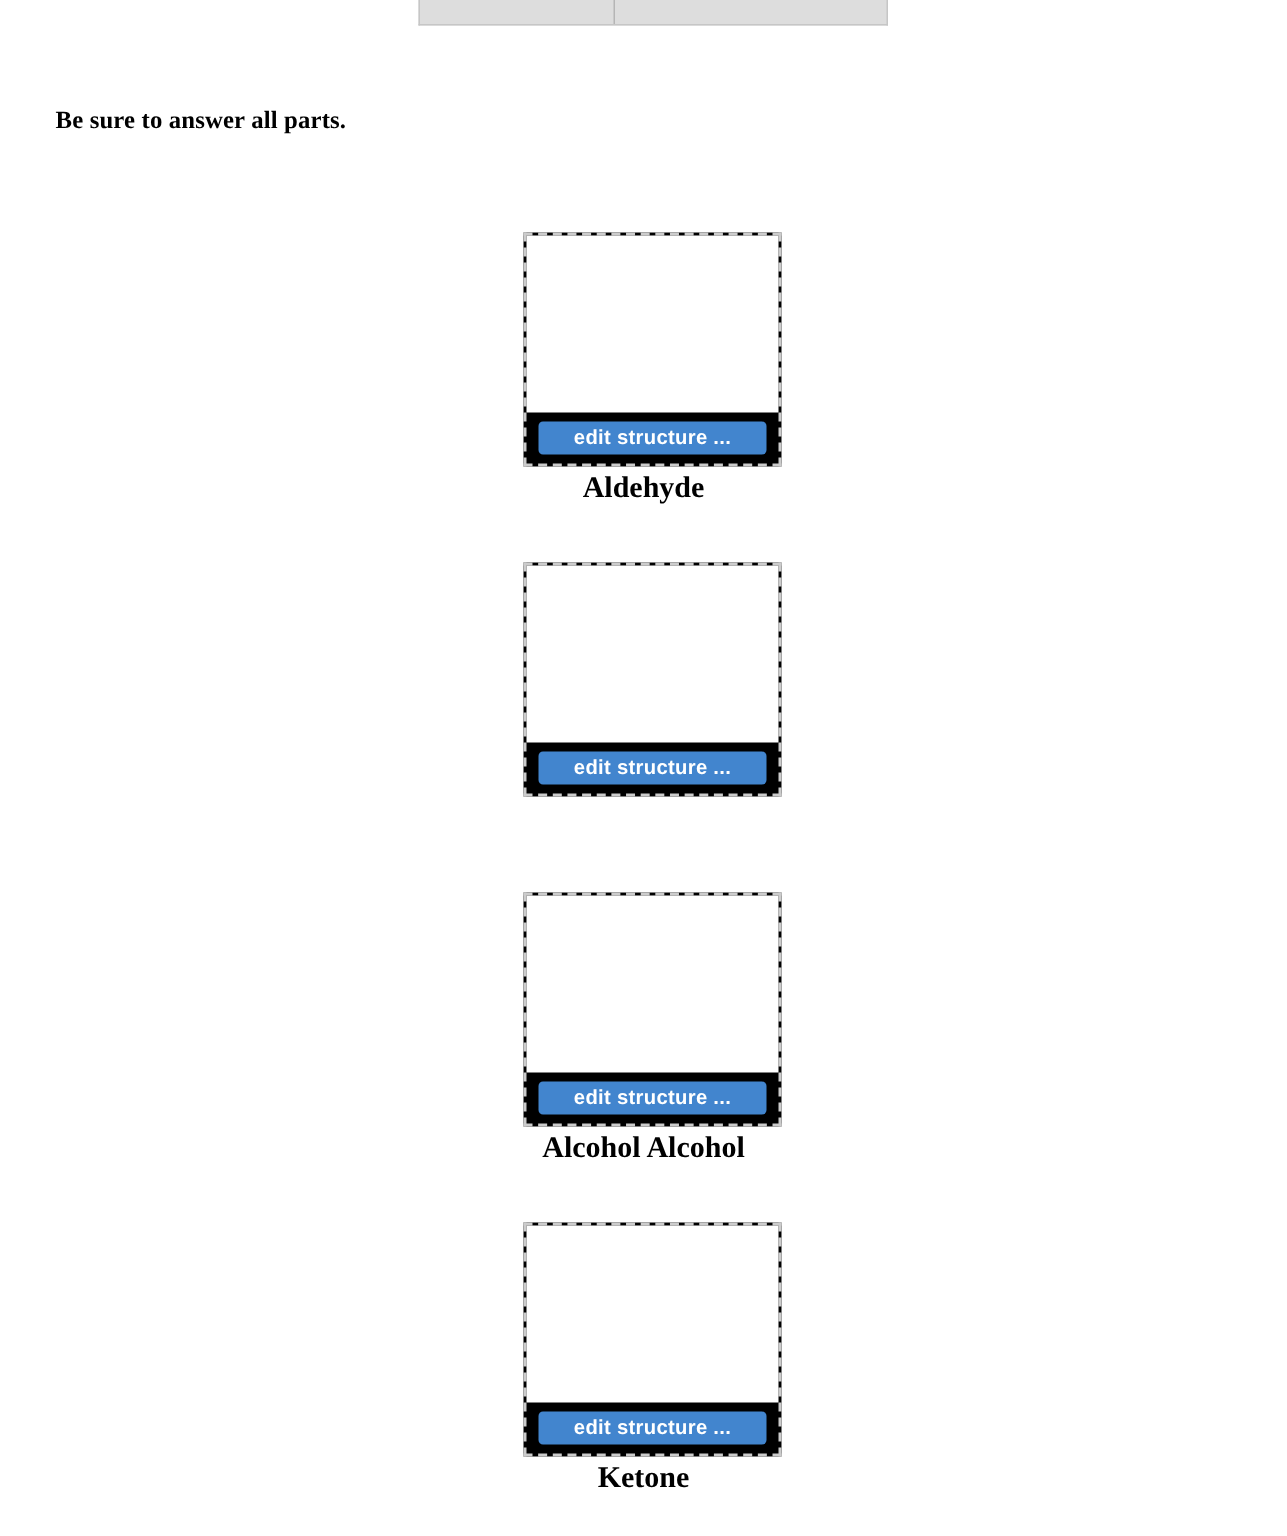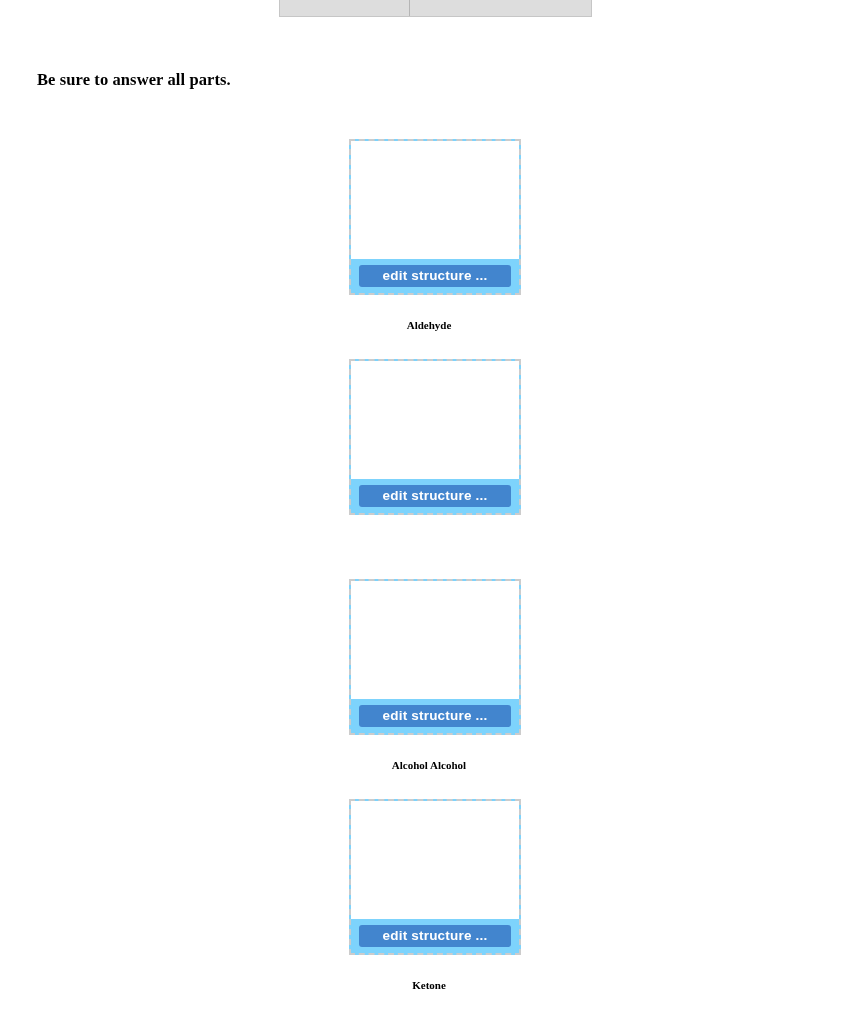--- a/index.html
+++ b/index.html
@@ -78,26 +78,26 @@
     width: 858px;
   }
   .structure-item {
     width: 858px;
     height: 220px;
     position: relative;
   }
   .structure-box {
     position: absolute;
     left: 349px;
-    top: 0;
+    top: 16px;
     width: 172px;
     height: 156px;
     border: 2px dashed #cccccc;
     box-sizing: border-box;
-    background: #7dd3fc;
+    background: #000000;
   }
   .structure-canvas {
     position: absolute;
     left: 0;
     top: 0;
     right: 0;
     bottom: 34px;
     background: #ffffff;
   }
   .edit-structure-button {
@@ -120,21 +120,21 @@
     cursor: pointer;
     white-space: nowrap;
     overflow: hidden;
   }
   .structure-label {
     position: absolute;
     left: 0;
     top: 176px;
     width: 858px;
     text-align: center;
-    font-size: 11px;
+    font-size: 20px;
     font-weight: bold;
     font-family: "Liberation Serif", "DejaVu Serif", serif;
     line-height: 20px;
   }
 </style>
 </head>
 <body>
 
 <div class="toolbar">
   <div class="toolbar-cell toolbar-cell-left"></div>

